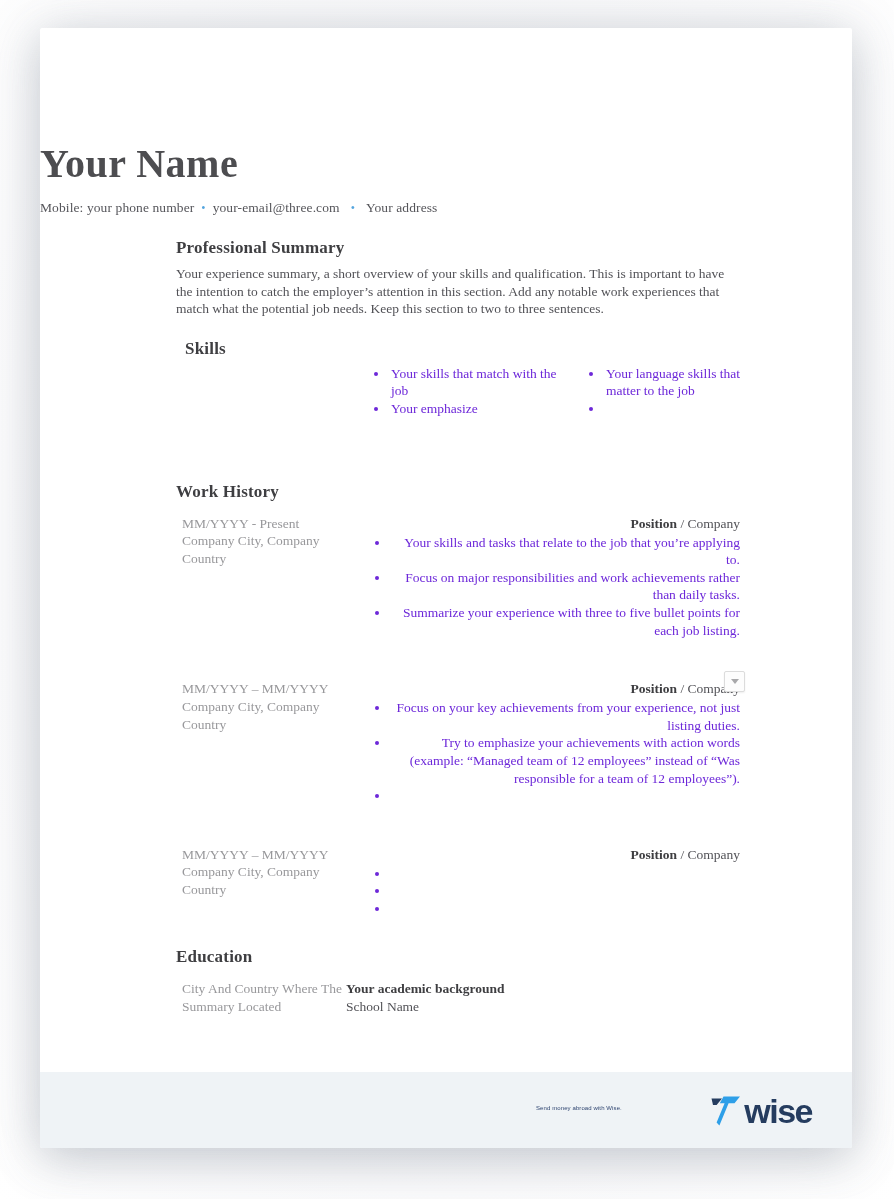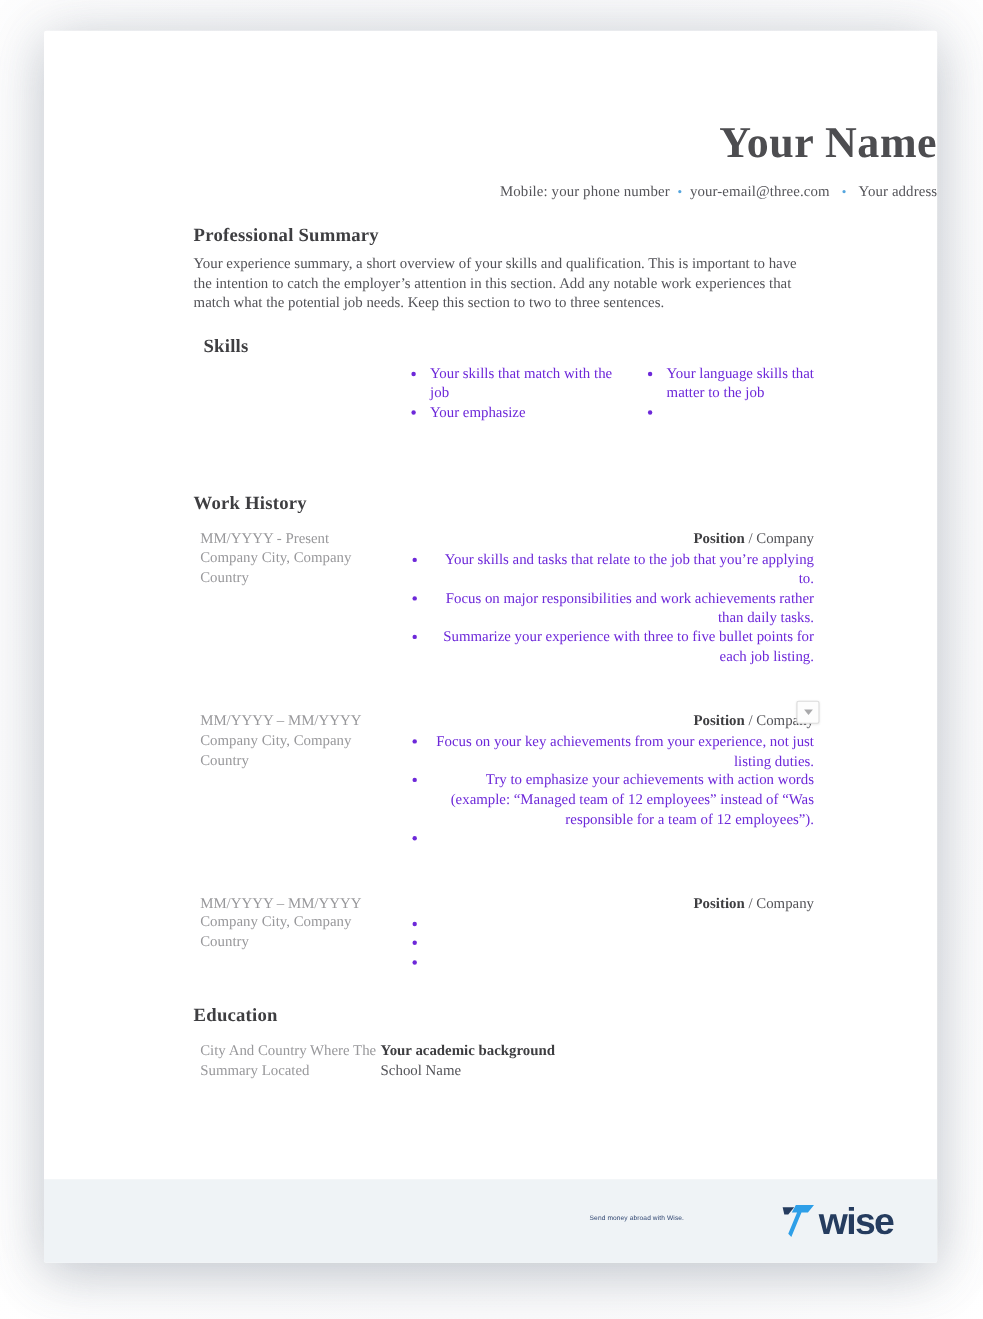--- a/index.html
+++ b/index.html
@@ -16,21 +16,21 @@
     background:radial-gradient(ellipse at 50% 45%, #f2f3f5 0%, #fbfbfc 70%, #ffffff 100%);
   }
   .sheet {
     position:absolute; left:40px; top:28px;
     width:812px; height:1120px;
     background:#ffffff;
     border-radius:2px;
     box-shadow:0 12px 45px rgba(110,120,135,.30), 0 0 60px rgba(120,130,145,.16);
   }
   
-  .resume-header { padding-top:78px; text-align:right; }
+  .resume-header { padding-top:112px; text-align:left; }
   .name {
     font-size:40px; font-weight:bold; letter-spacing:.5px;
     color:#4d4d50;
   }
   .contact-line {
     margin-top:13px; font-size:13.5px; color:#55555a; letter-spacing:.1px;
   }
   .contact-line .dot { color:#54a5de; margin:0 7px; font-size:12px; }
   .contact-line .dot.wide { margin:0 11px; }
   
@@ -92,21 +92,21 @@
     position:absolute; left:0; bottom:0; width:100%; height:76px;
     background:#eff3f6; border-radius:0 0 2px 2px;
   }
   .tagline {
     position:absolute; left:496px; top:33px;
     font-family:"Liberation Sans", sans-serif;
     font-size:6px; color:#2f4570; letter-spacing:.1px;
   }
   .wise-logo {
     position:absolute; right:40px; top:22px;
-    display:flex; gap:3px; cursor:pointer;
+    display:flex; align-items:center; gap:3px; cursor:pointer;
   }
   .wise-word {
     font-family:"Liberation Sans", sans-serif;
     font-weight:bold; font-size:34px; letter-spacing:-1.5px;
     color:#253c5f; line-height:1;
   }
 </style>
 </head>
 <body>
 

